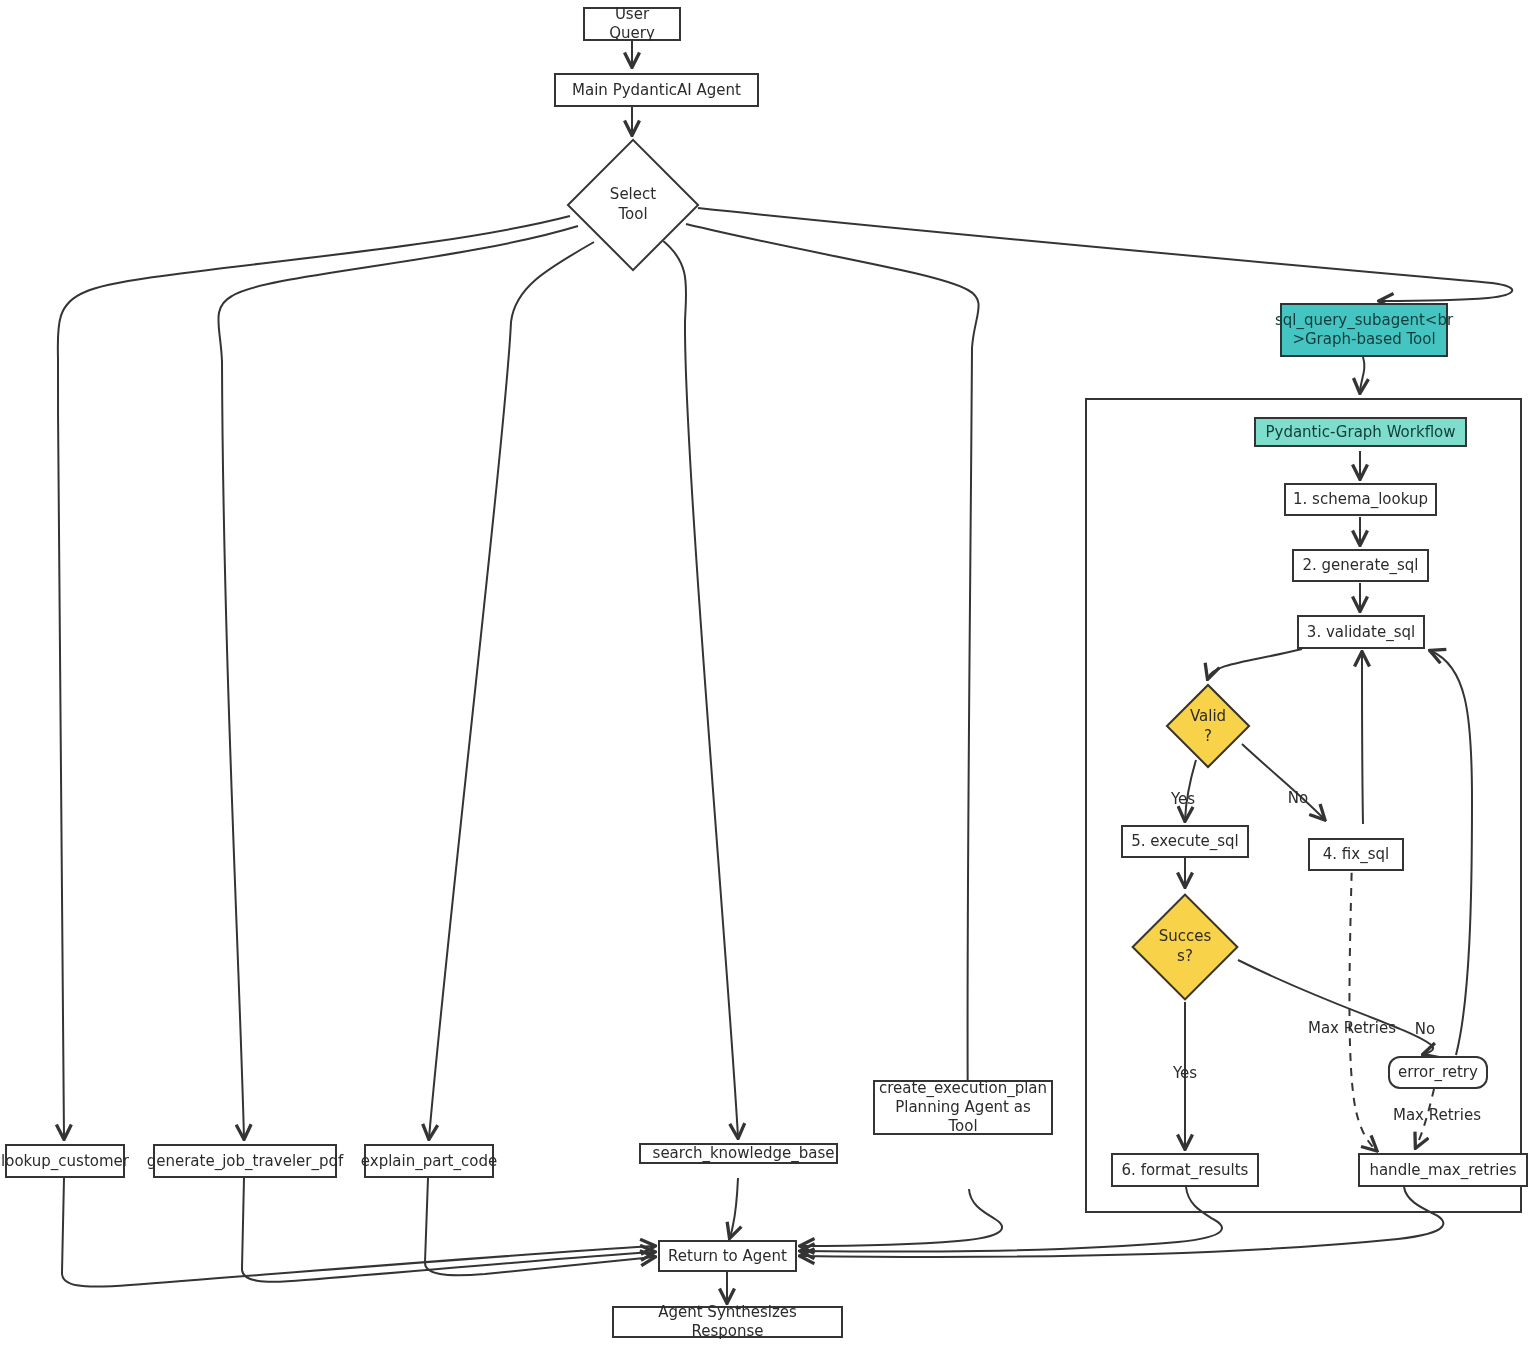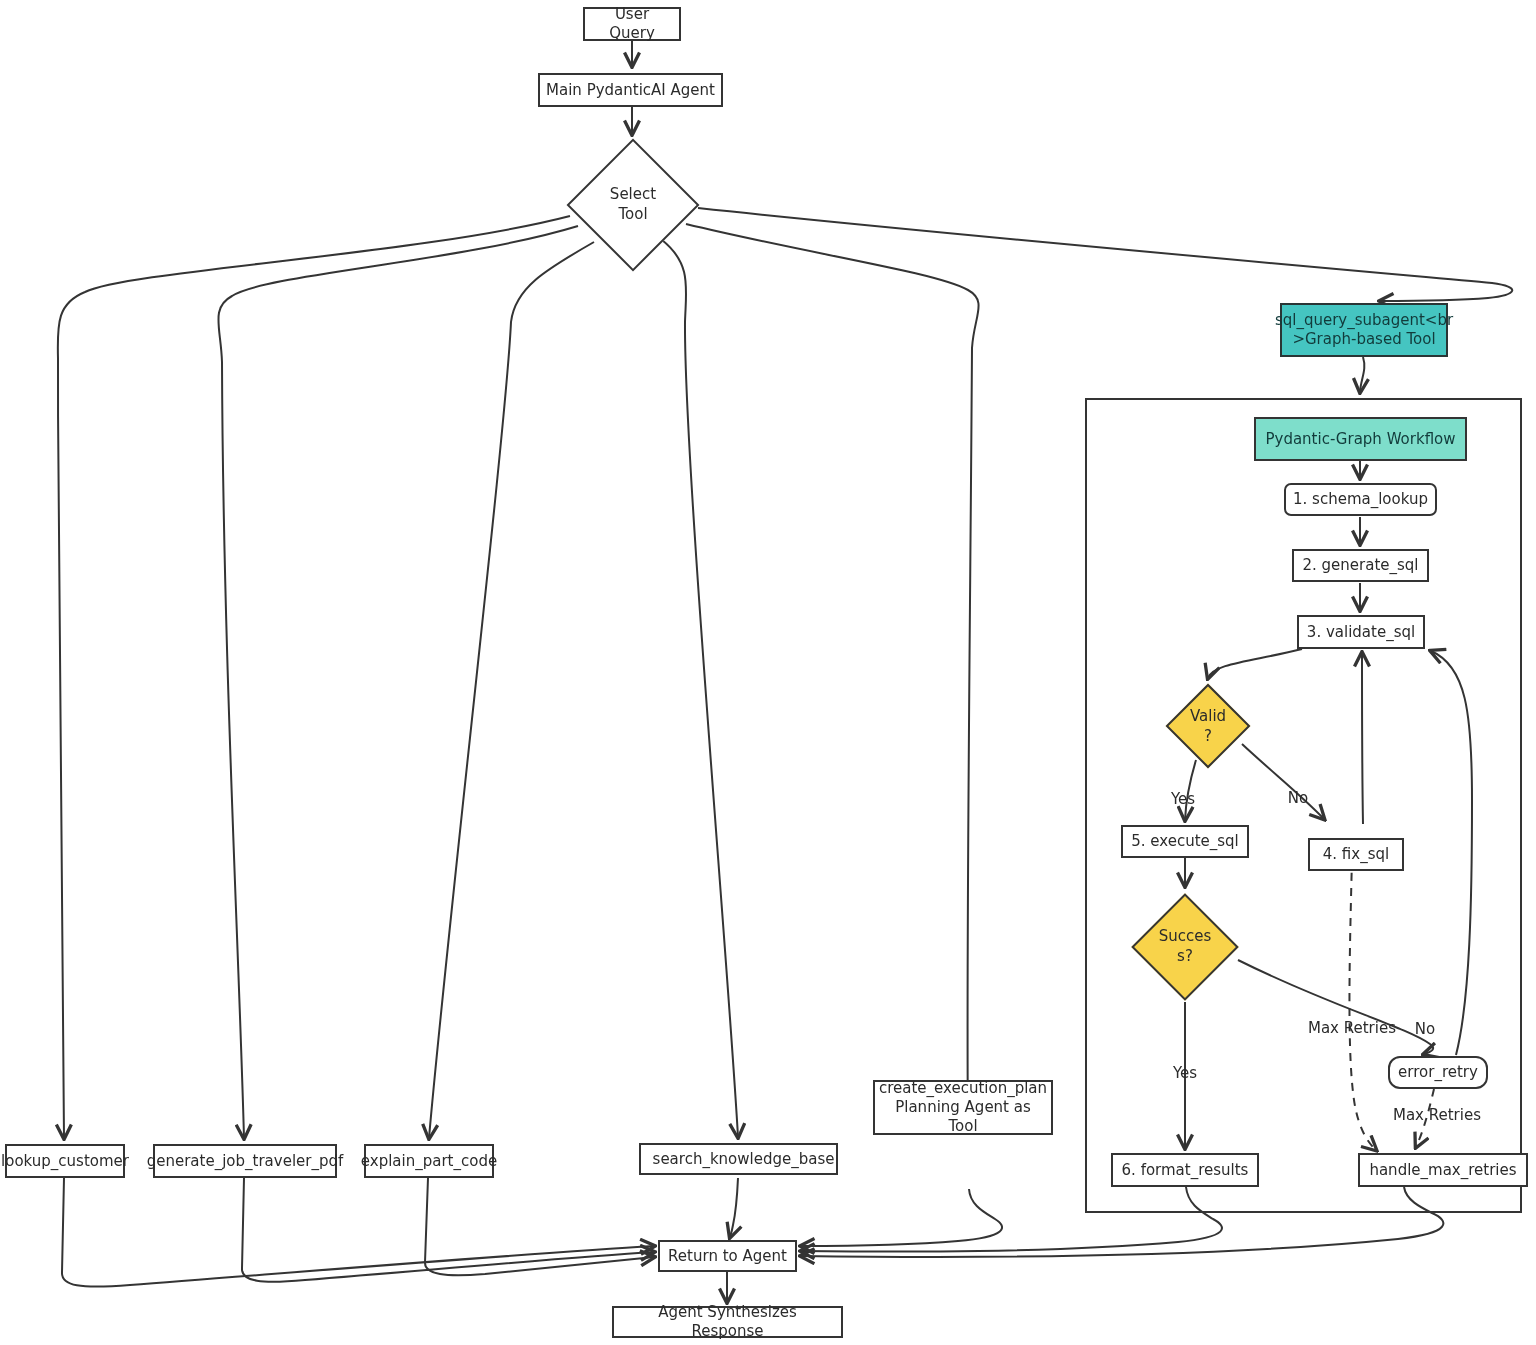--- a/index.html
+++ b/index.html
@@ -90,34 +90,34 @@
       <path d="M428,1178 L425,1262 C424,1275 446,1277 485,1274 C540,1269 600,1262 654,1257" marker-end="url(#arrow)"></path>
       <path d="M738,1178 C737,1200 735,1216 733,1225 C732,1231 731,1234 730,1237" marker-end="url(#arrow)"></path>
 
       <path d="M727,1272 L727,1302" marker-end="url(#arrow)"></path>
     </g>
   </svg>
 
   <div class="subgraph" style="left:1085px;top:398px;width:437px;height:815px;"></div>
 
   <div class="node" style="left:583px;top:7px;width:98px;height:34px;">User Query</div>
-  <div class="node" style="left:538px;top:73px;width:185px;height:34px;">Main PydanticAI Agent</div>
+  <div class="node" style="left:554px;top:73px;width:205px;height:34px;">Main PydanticAI Agent</div>
 
   <div class="node" style="left:5px;top:1144px;width:120px;height:34px;">lookup_customer</div>
   <div class="node" style="left:153px;top:1144px;width:184px;height:34px;">generate_job_traveler_pdf</div>
   <div class="node" style="left:364px;top:1144px;width:130px;height:34px;">explain_part_code</div>
-  <div class="node" style="left:639px;top:1143px;width:199px;height:32px;padding-left:16px;">search_knowledge_base</div>
+  <div class="node" style="left:639px;top:1143px;width:199px;height:21px;padding-left:16px;">search_knowledge_base</div>
   <div class="node" style="left:873px;top:1080px;width:180px;height:55px;">create_execution_plan
 Planning Agent as Tool</div>
 
   <div class="node teal-dark" style="left:1280px;top:303px;width:168px;height:54px;">sql_query_subagent&lt;br
 &gt;Graph-based Tool</div>
-  <div class="node teal-light" style="left:1254px;top:417px;width:213px;height:44px;">Pydantic-Graph Workflow</div>
+  <div class="node teal-light" style="left:1254px;top:417px;width:213px;height:30px;">Pydantic-Graph Workflow</div>
 
-  <div class="node" style="left:1284px;top:483px;width:153px;height:33px;border-radius:7px;">1. schema_lookup</div>
+  <div class="node" style="left:1284px;top:483px;width:153px;height:33px;">1. schema_lookup</div>
   <div class="node" style="left:1292px;top:549px;width:137px;height:33px;">2. generate_sql</div>
   <div class="node" style="left:1297px;top:615px;width:128px;height:34px;">3. validate_sql</div>
   <div class="node" style="left:1121px;top:825px;width:128px;height:33px;">5. execute_sql</div>
   <div class="node" style="left:1308px;top:825px;width:96px;height:33px;margin-top:13px;">4. fix_sql</div>
   <div class="node" style="left:1388px;top:1056px;width:100px;height:33px;border-radius:12px;">error_retry</div>
   <div class="node" style="left:1111px;top:1153px;width:148px;height:34px;">6. format_results</div>
   <div class="node" style="left:1358px;top:1153px;width:170px;height:34px;">handle_max_retries</div>
 
   <div class="node" style="left:658px;top:1240px;width:139px;height:32px;">Return to Agent</div>
   <div class="node" style="left:612px;top:1306px;width:231px;height:32px;">Agent Synthesizes Response</div>

